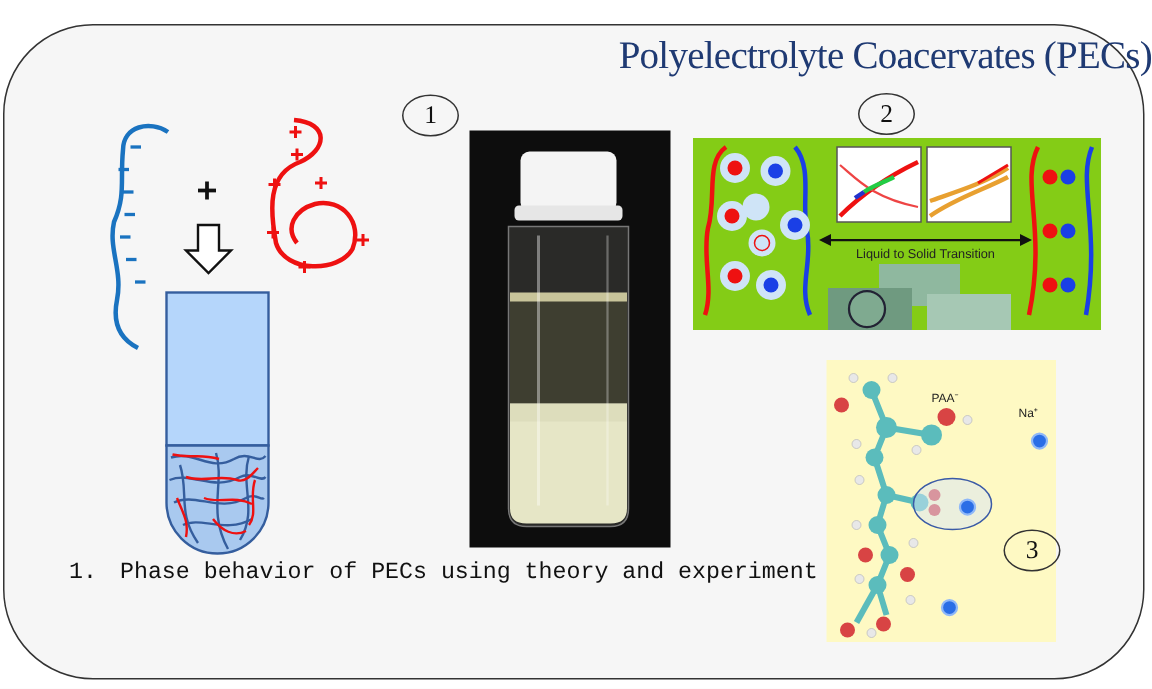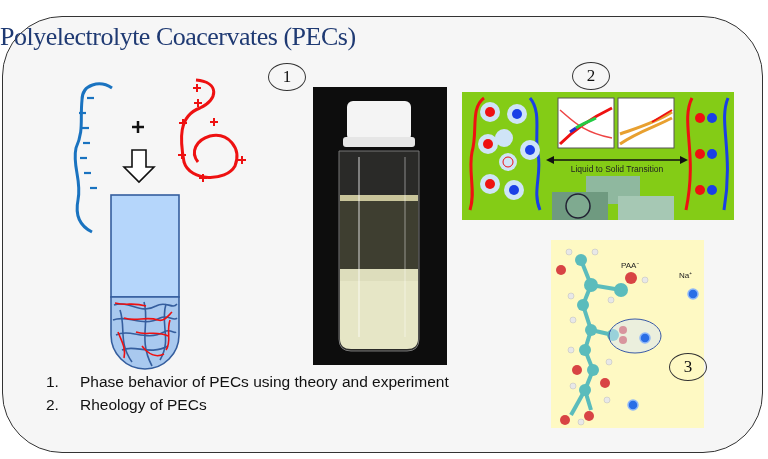--- a/index.html
+++ b/index.html
@@ -2,31 +2,31 @@
 <html><head>
 <meta charset="utf-8">
 <style>
   html, body { margin: 0; padding: 0; background: #ffffff; }
   body { width: 768px; height: 459px; position: relative; overflow: hidden; font-family: "Liberation Sans", sans-serif; }
   .frame {
     position: absolute; left: 2px; top: 16px; width: 761px; height: 437px;
     background: #f6f6f6; border: 1.5px solid #333; border-radius: 60px; box-sizing: border-box;
   }
   .title {
-    position: absolute; left: 0; top: 22px; width: 768px; text-align: left;
+    position: absolute; left: 0; top: 22px; width: 768px; text-align: right;
     font-family: "Liberation Serif", serif; font-size: 26px; color: #1f3a73; letter-spacing: -0.5px;
   }
   .num-circle {
     position: absolute; width: 36px; height: 26px; border: 1px solid #333; border-radius: 50%;
     font-family: "Liberation Serif", serif; font-size: 17px; text-align: center; line-height: 26px; color: #111; background: transparent;
   }
   .photo { position: absolute; left: 313px; top: 87px; width: 134px; height: 278px; background: #0d0d0d; }
   .panel2 { position: absolute; left: 462px; top: 92px; width: 272px; height: 128px; background: #84cc16; }
   .panel3 { position: absolute; left: 551px; top: 240px; width: 153px; height: 188px; background: #fef9c3; }
-  .list { position: absolute; left: 46px; top: 370px; font-family: Liberation Sans, sans-serif; font-size: 15.5px; color: #111; }
+  .list { position: absolute; left: 46px; top: 370px; font-family: Liberation Mono, monospace; font-size: 15.5px; color: #111; }
   .list .row { height: 23px; line-height: 23px; white-space: nowrap; }
   .list .n { display: inline-block; width: 34px; }
   .label-svg { font-family: "Liberation Sans", sans-serif; }
 </style>
 </head>
 <body>
 
 <div class="frame"></div>
 <div class="title">Polyelectrolyte Coacervates (PECs)</div>
 
@@ -211,14 +211,13 @@
         <circle cx="94" cy="98" r="5"></circle>
         <circle cx="82" cy="165" r="5"></circle>
     </g>
   </svg>
 </div>
 
 <div class="num-circle" style="left:669px;top:353px">3</div>
 
 <div class="list">
   <div class="row"><span class="n">1.</span><span>Phase behavior of PECs using theory and experiment</span></div>
-  <div class="row"><span class="n">2.</span><span>Rheology of PECs</span></div>
 </div>
 
 </body></html>

